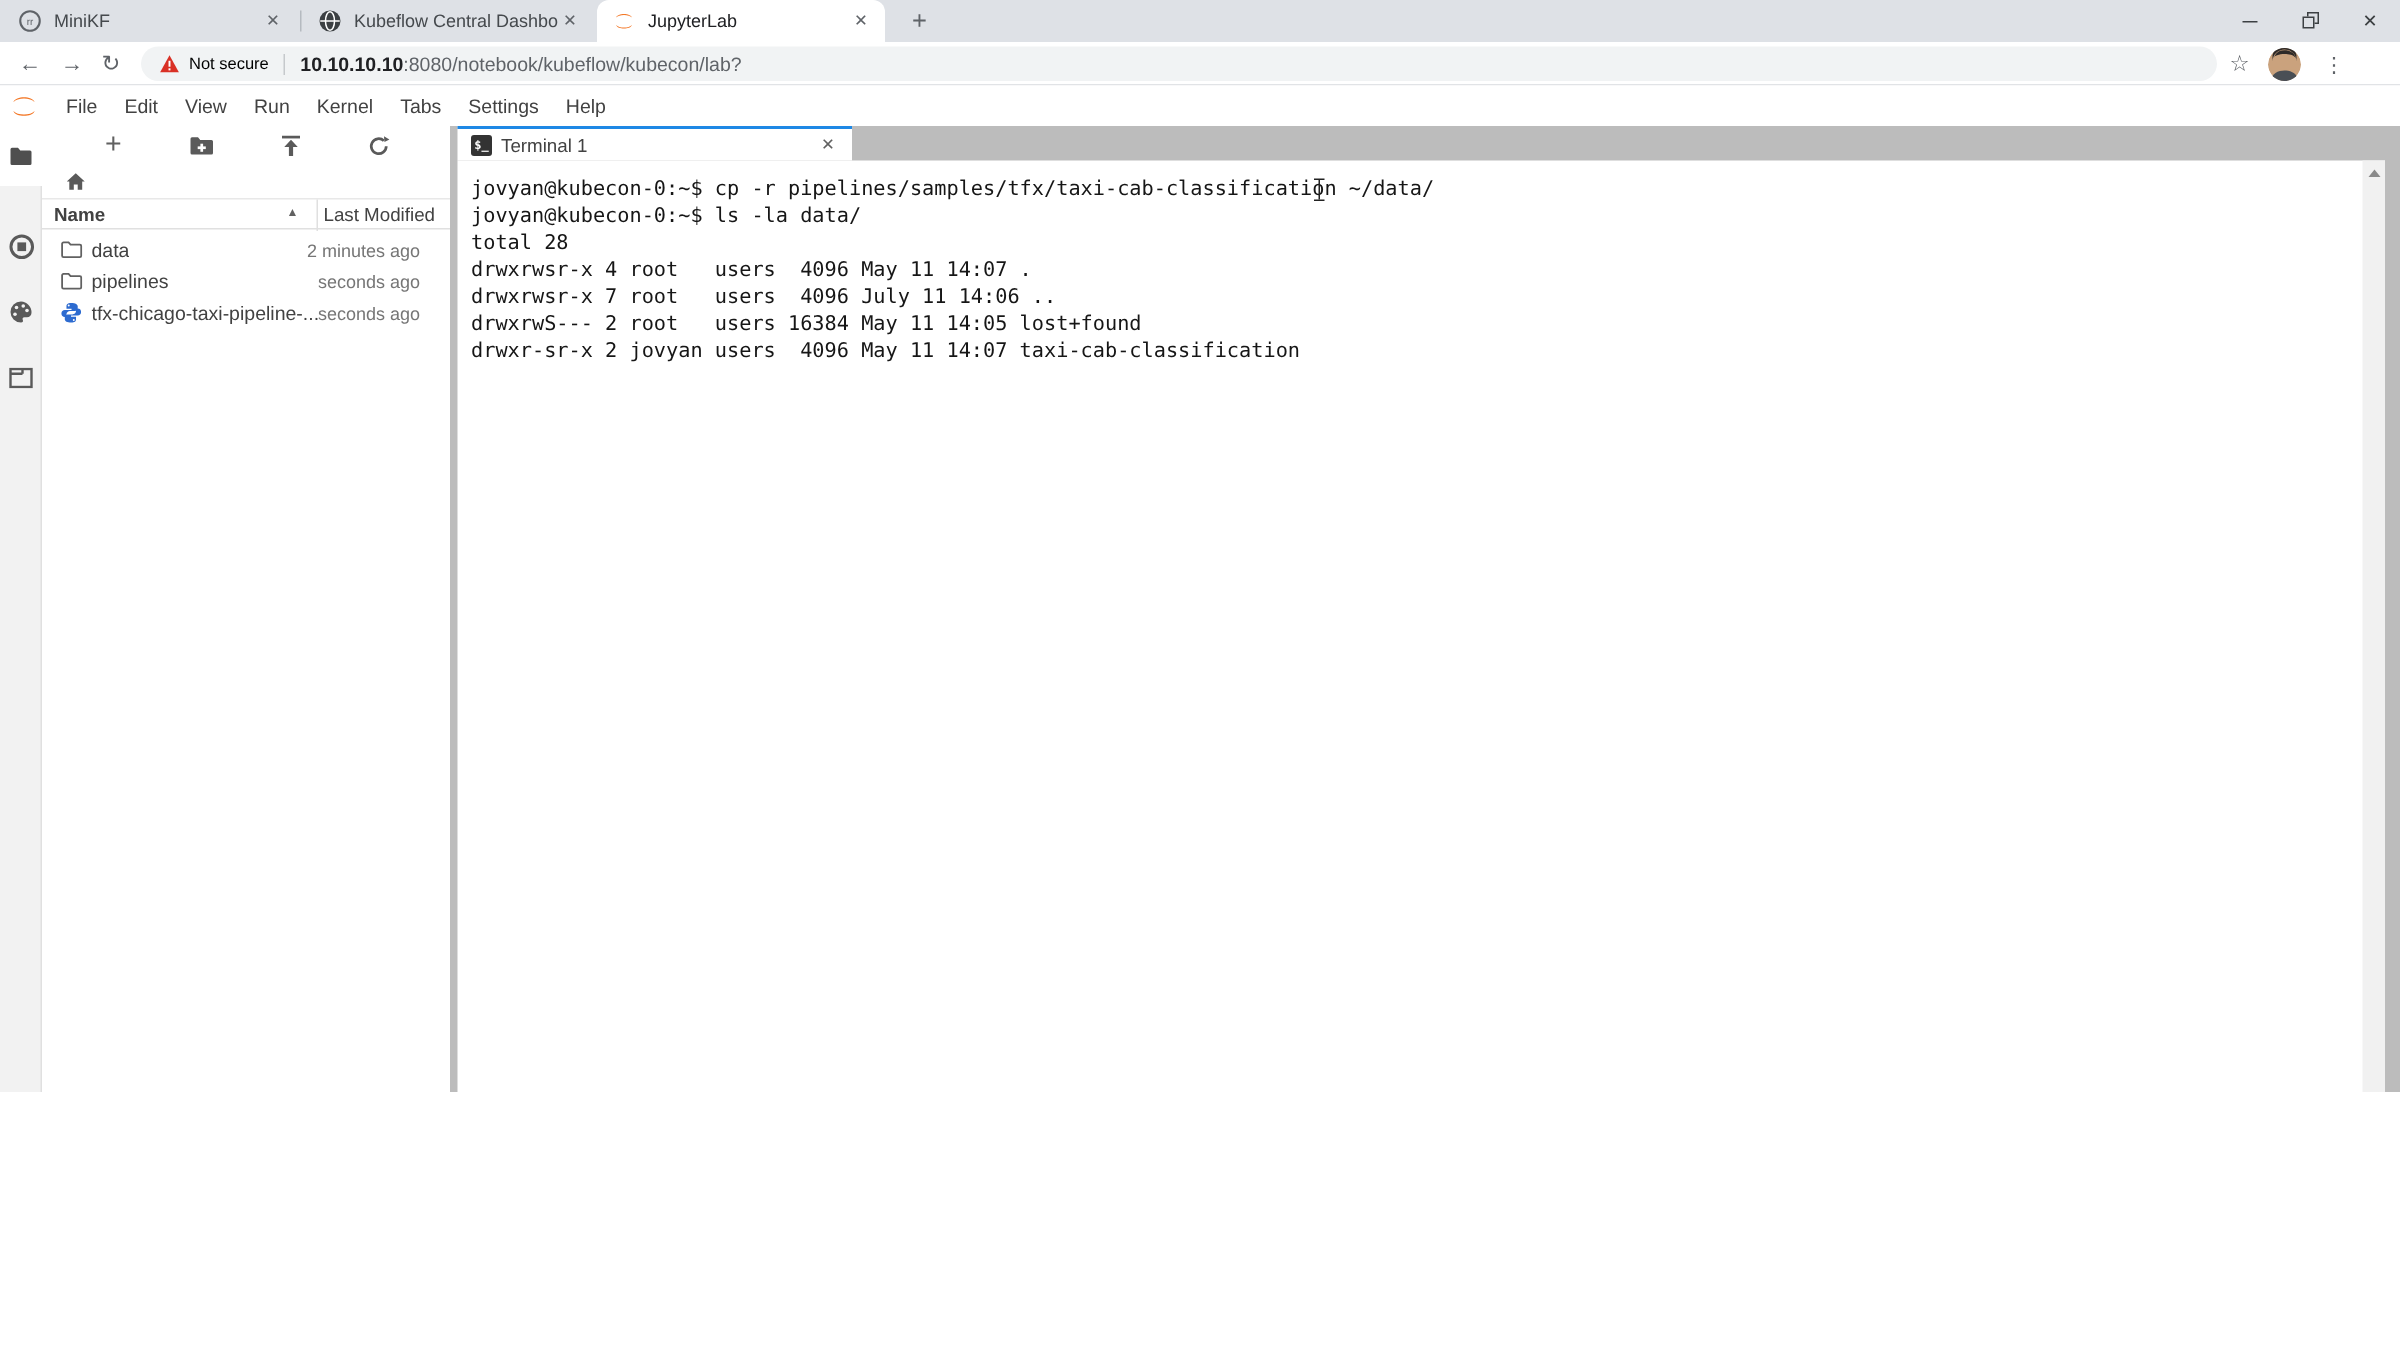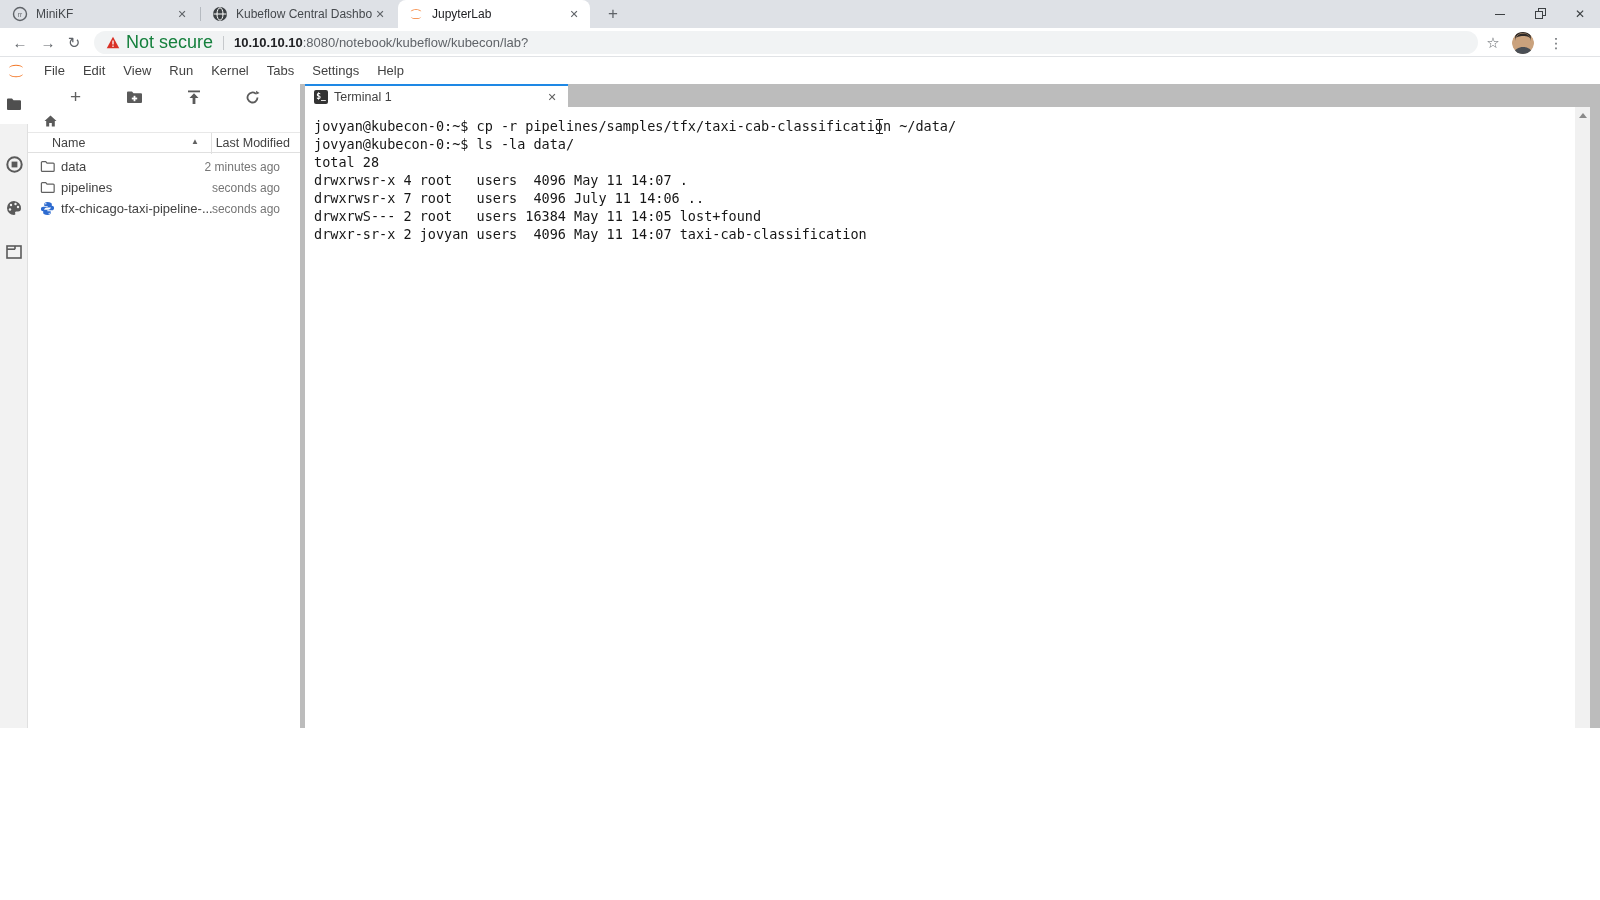--- a/index.html
+++ b/index.html
@@ -21,21 +21,21 @@
   .min-glyph { display:block; width:10px; height:0; border-top:1.5px solid #3c4043; }
   .restore-glyph { position:relative; width:9px; height:9px; }
   .restore-glyph i { position:absolute; border:1.2px solid #3c4043; width:8px; height:8px; display:block; }
   .restore-glyph i:first-child { left:2px; top:-2px; background:#dee1e6; }
   .restore-glyph i:last-child { left:-1px; top:1px; background:#dee1e6; }
 
   
   .chrometoolbar { position:absolute; top:28px; left:0; width:1600px; height:29px; background:#fff; border-bottom:1px solid #e1e3e6; }
   .navbtn { position:absolute; top:3px; width:24px; height:24px; text-align:center; line-height:24px; font-size:15px; color:#5f6368; }
   .omnibox { position:absolute; left:94px; top:3px; width:1384px; height:23px; background:#f1f3f4; border-radius:12px; display:flex; align-items:center; padding:0 12px; }
-  .sec-label { color:#15803d; font-size:18px; margin-left:6px; }
+  .sec-label { color:#000000; font-size:11px; margin-left:6px; }
   .omni-sep { width:1px; height:14px; background:#c6c9cc; margin:0 10px; }
   .url { font-size:13px; color:#5f6368; white-space:nowrap; }
   .url b { color:#202124; font-weight:bold; }
   .bookmark-star { position:absolute; left:1482px; top:4px; width:22px; height:22px; text-align:center; line-height:22px; font-size:15px; color:#5f6368; }
   .avatar { position:absolute; left:1512px; top:4px; width:22px; height:22px; border-radius:50%; overflow:hidden; }
   .kebab { position:absolute; left:1546px; top:4px; width:20px; height:22px; text-align:center; line-height:22px; font-size:14px; color:#5f6368; letter-spacing:0; }
 
   
   .menubar { position:absolute; top:57px; left:0; width:1600px; height:27px; background:#fff; display:flex; align-items:center; }
   .jlogo { margin:0 8px 0 5px; width:22px; height:20px; }
@@ -45,21 +45,21 @@
   .activitybar { position:absolute; left:0; top:84px; width:28px; height:778px; background:#f2f2f2; border-right:1px solid #e0e0e0; }
   .actitem { width:28px; height:40px; display:flex; align-items:center; justify-content:center; }
   .actitem.current { background:#ffffff; }
 
   
   .filebrowser { position:absolute; left:28px; top:84px; width:272px; height:778px; background:#fff; }
   .fb-toolbar { display:flex; justify-content:space-around; align-items:center; height:26px; padding:0 18px; }
   .fb-toolbtn { width:20px; height:20px; display:flex; align-items:center; justify-content:center; color:#616161; font-size:18px; }
   .fb-crumb { height:22px; display:flex; align-items:center; padding-left:16px; }
   .fb-header { position:relative; height:21px; border-top:1px solid #e8e8e8; border-bottom:1px solid #e0e0e0; font-size:12.5px; color:#424242; }
-  .fb-header .hname { position:absolute; left:24px; top:3px; }
+  .fb-header .hname { position:absolute; left:8px; top:3px;font-weight:bold; }
   .fb-header .hcaret { position:absolute; left:163px; top:4px; font-size:8px; color:#616161; }
   .fb-header .hsep { position:absolute; left:183px; top:0; width:1px; height:21px; background:#e0e0e0; }
   .fb-header .hmod { position:absolute; right:10px; top:3px; }
   .fb-row { position:relative; height:21px; display:flex; align-items:center; font-size:13px; color:#424242; }
   .fb-row .ficon { margin-left:12px; width:15px; height:15px; flex:0 0 15px; }
   .fb-row .fname { margin-left:6px; white-space:nowrap; overflow:hidden; }
   .fb-row .fmod { position:absolute; right:20px; font-size:12px; color:#767676; }
 
   
   .dock { position:absolute; left:300px; top:84px; width:1300px; height:778px; background:#bcbcbc; }

